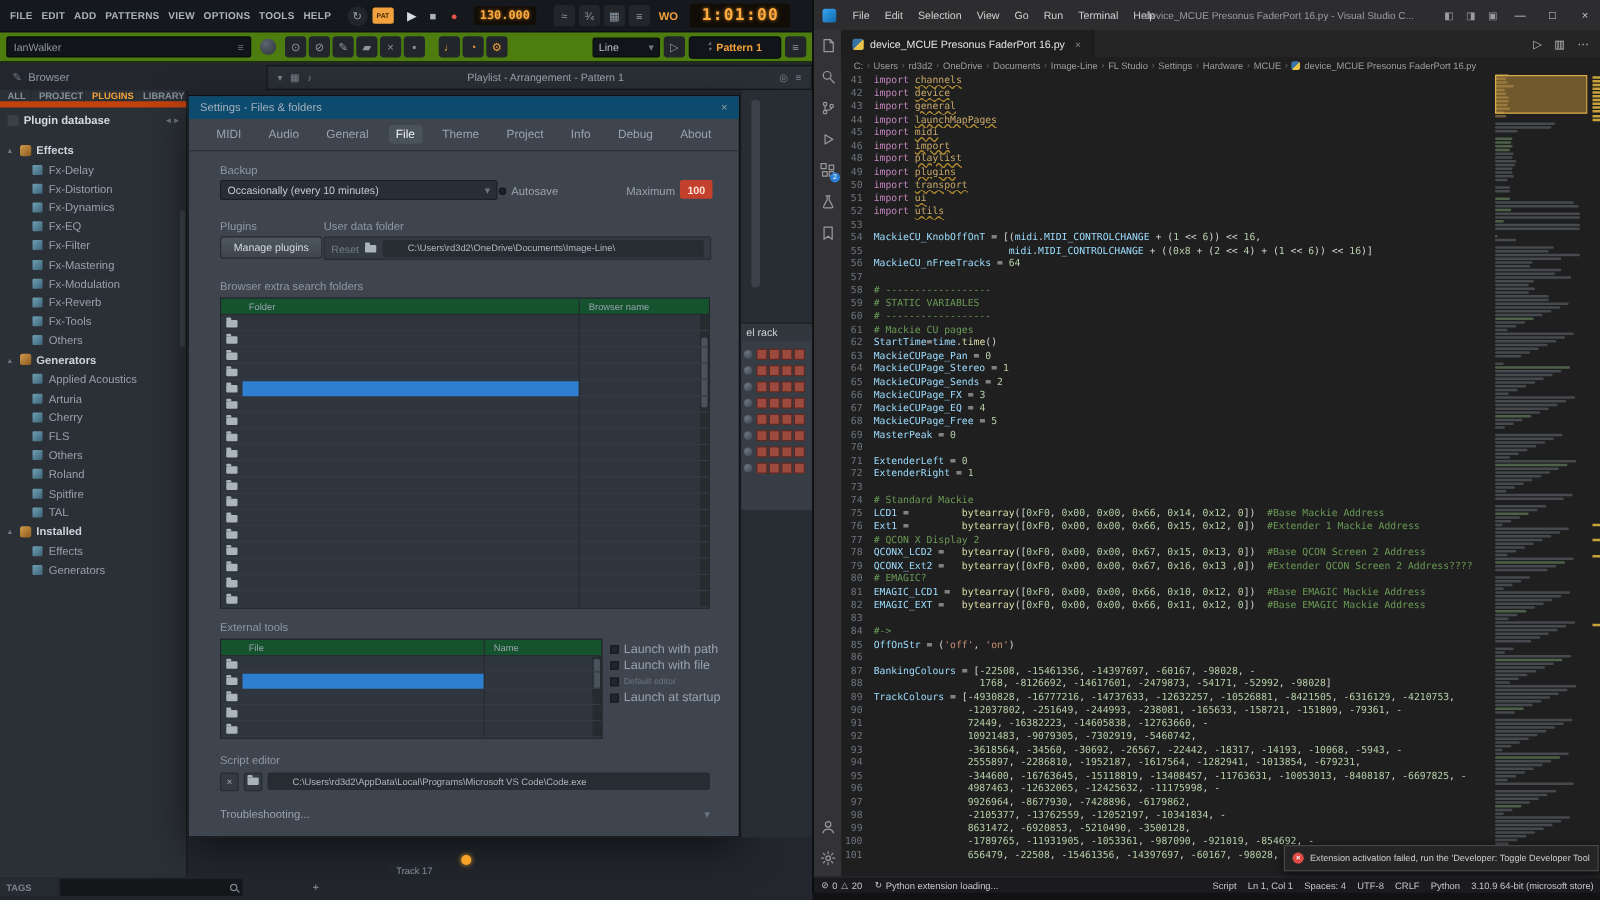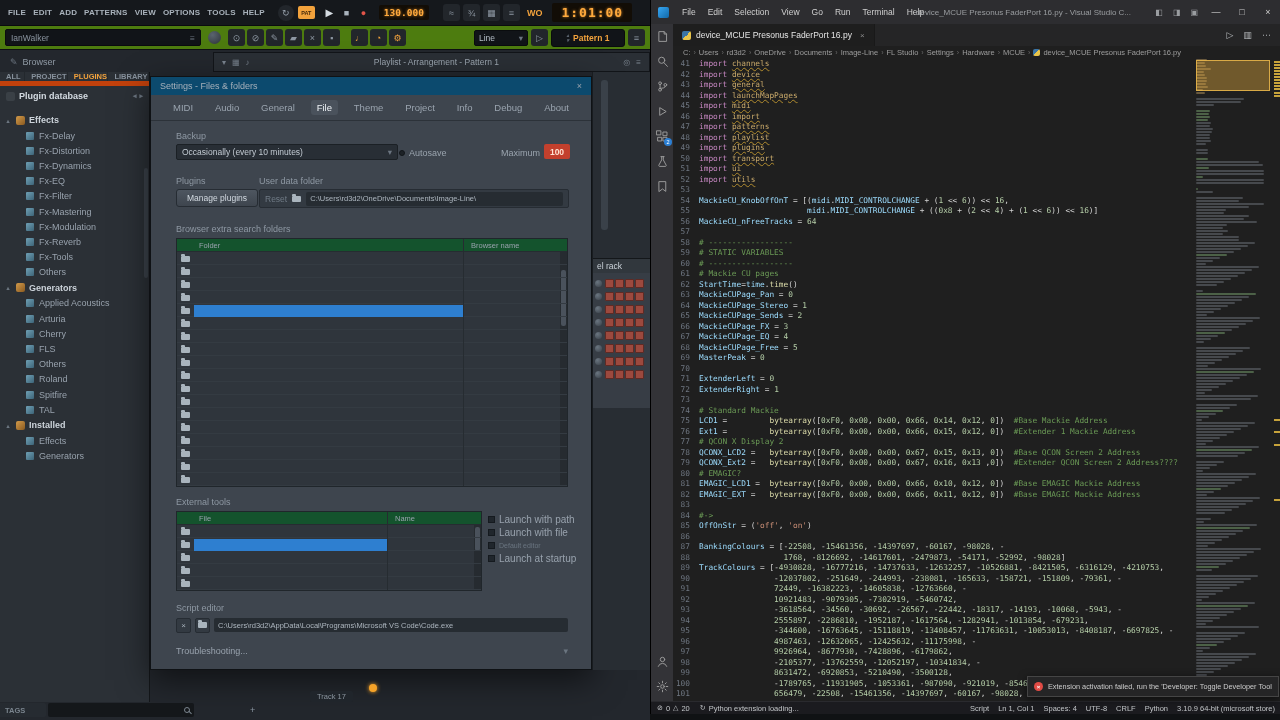--- a/index.html
+++ b/index.html
@@ -66,21 +66,21 @@
   #autosave-label{left:258px;top:71px;color:#9aa4ae}
   #maximum-label{left:350px;top:71px;color:#9aa4ae}
   .bk-max{position:absolute;left:393px;top:67px;width:26px;height:15px;background:#c3402d;border-radius:2px;color:#ffe2d2;font-size:8.5px;font-weight:700;display:flex;align-items:center;justify-content:center}
   #plugins-label{left:25px;top:99px}
   #userdata-label{left:108px;top:99px}
   .btn-manage{position:absolute;left:25px;top:112px;width:82px;height:18px;background:linear-gradient(#4e5660,#3e454e);border:1px solid #262c33;border-radius:3px;color:#d3dae1;font-size:8.5px;display:flex;align-items:center;justify-content:center}
   .ud-box{position:absolute;left:108px;top:112px;width:310px;height:19px;background:#333a42;border:1px solid #262c33;border-radius:2px;display:flex;align-items:center;gap:5px;padding:0 5px}
   .ud-reset{color:#707b86;font-size:8.5px}
   .fico{display:inline-block;width:9px;height:6px;background:#a9b4bd;border-radius:1px;position:relative;flex:0 0 auto}
   .fico::before{content:"";position:absolute;top:-2px;left:0;width:4px;height:2px;background:#a9b4bd;border-radius:1px 1px 0 0}
-  .ud-input,.se-input{flex:1;height:14px;background:#262c32;border-radius:2px;color:#adb6bf;font-size:7.5px;display:flex;align-items:center;padding:0 4px;white-space:nowrap;overflow:hidden}
+  .ud-input,.se-input{flex:1;height:14px;background:#262c32;border-radius:2px;color:#adb6bf;font-size:7.5px;display:flex;align-items:center;padding:0 20px;white-space:nowrap;overflow:hidden}
   #bsf-label{left:25px;top:147px}
   .tbl{position:absolute;background:#2f353c;border:1px solid #20262b}
   #tbl-folders{left:25px;top:161px;width:392px;height:249px}
   #tbl-tools{left:25px;top:434px;width:306px;height:80px}
   .trh{position:relative;height:13px;background:#14532d;border-bottom:1px solid #262c31}
   .th{position:absolute;top:0;line-height:13px;font-size:7.5px;color:#98a2ad}
   .trr{position:relative;height:13px;border-bottom:1px solid #343b42}
   .trr .fico{position:absolute;left:4px;top:4px}
   .selbar{position:absolute;top:.5px;height:12px;background:#2e7fd0}
   .coldiv{position:absolute;top:0;width:1px;height:13px;background:#262c31}
@@ -762,24 +762,20 @@
         </div>
         <div class="cl">
           <span class="ln">45</span>
           <span class="code"><span class="tk-kw">import</span><span class="tk-ws"> </span><span class="tk-mod">midi</span></span>
         </div>
         <div class="cl">
           <span class="ln">46</span>
           <span class="code"><span class="tk-kw">import</span><span class="tk-ws"> </span><span class="tk-mod">import</span></span>
         </div>
         <div class="cl">
-          <span class="ln">47</span>
-          <span class="code"><span class="tk-kw">import</span><span class="tk-ws"> </span><span class="tk-mod">patterns</span></span>
-        </div>
-        <div class="cl">
           <span class="ln">48</span>
           <span class="code"><span class="tk-kw">import</span><span class="tk-ws"> </span><span class="tk-mod">playlist</span></span>
         </div>
         <div class="cl">
           <span class="ln">49</span>
           <span class="code"><span class="tk-kw">import</span><span class="tk-ws"> </span><span class="tk-mod">plugins</span></span>
         </div>
         <div class="cl">
           <span class="ln">50</span>
           <span class="code"><span class="tk-kw">import</span><span class="tk-ws"> </span><span class="tk-mod">transport</span></span>

